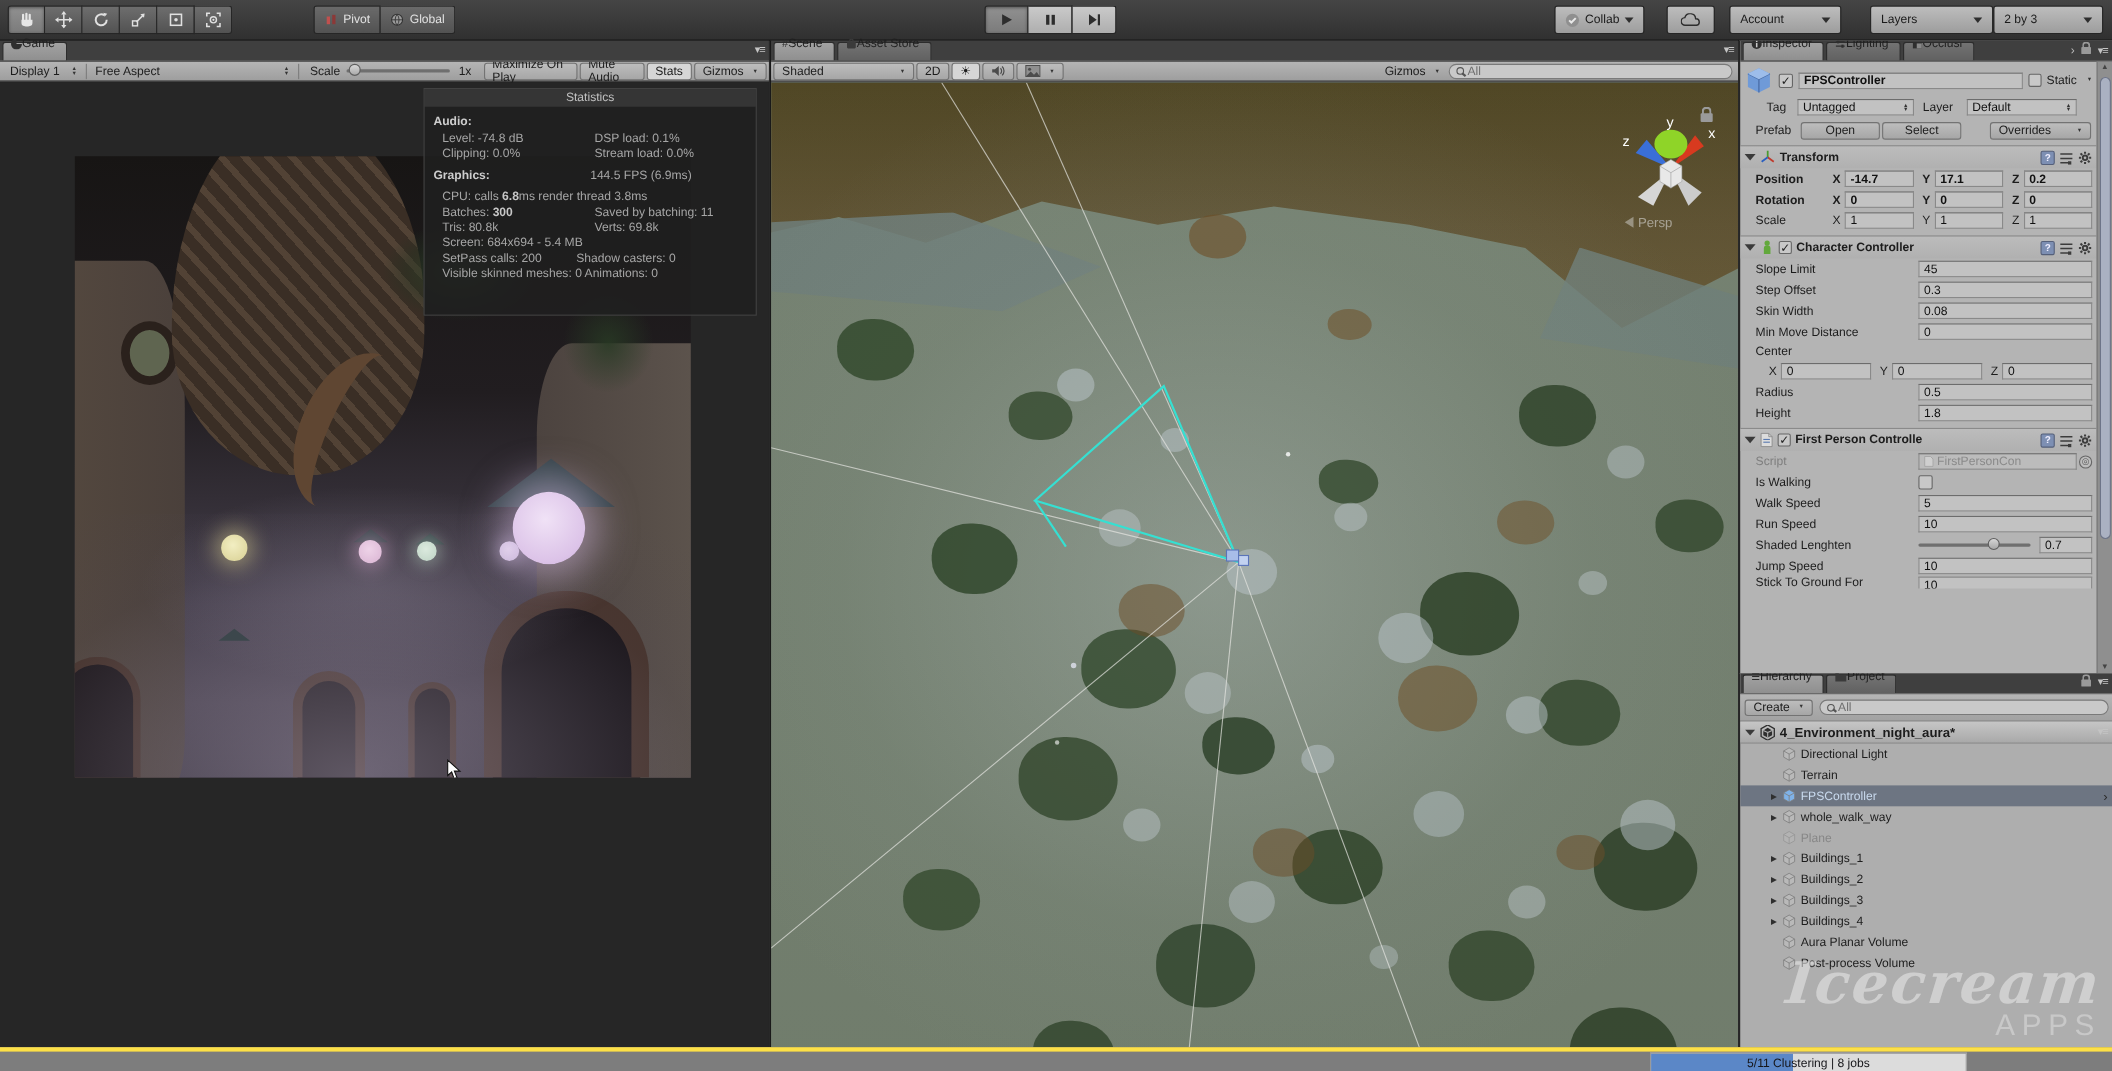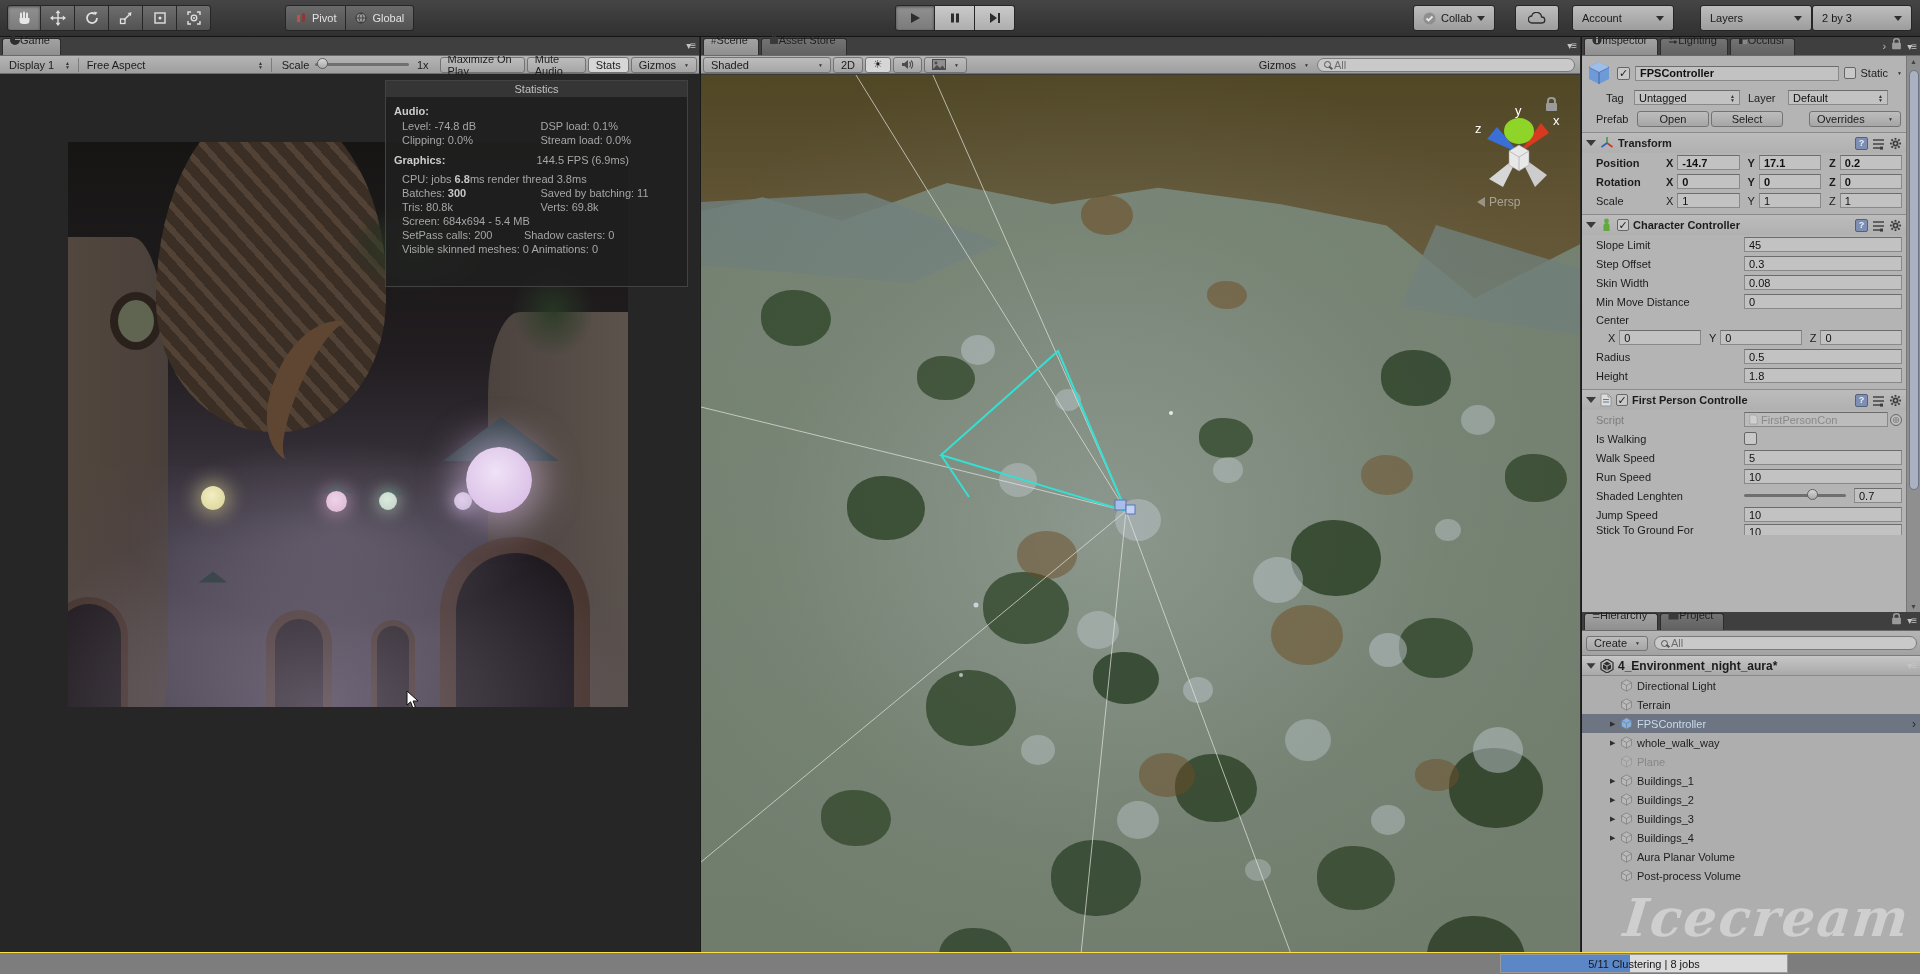--- a/index.html
+++ b/index.html
@@ -151,21 +151,21 @@
   .hrow.prefab .h-label { color:#3f618e; }
   .hrow.selected { background:#6d7582; }
   .hrow.selected .h-label { color:#c9daee; }
   .hrow.disabled .h-label { color:#878787; }
   .hrow.disabled .h-cube { opacity:.5; }
   .h-chevron { display:none; position:absolute; right:4px; color:#2a2a2a; font-size:12px; }
   .hrow.selected .h-chevron { display:block; }
 
   
   #status-bar { position:absolute; left:0; top:952px; width:1920px; height:22px; background:#7d7d7d;
-    border-top:1px solid #fde047; }
+    border-top:4px solid #fde047; }
   #progress { position:absolute; left:1500px; top:1px; width:288px; height:19px; background:#dcdcdc;
     border:1px solid #9a9a9a; }
   #progress-fill { position:absolute; left:0; top:0; bottom:0; width:45%; background:#5b87c7; }
   #progress-label { position:absolute; inset:0; display:flex; align-items:center; justify-content:center; color:#16161a; }
 
   
   #watermark { position:absolute; right:10px; bottom:4px; z-index:40; pointer-events:none; }
   #wm-name { font-family:"DejaVu Serif","Liberation Serif",serif; font-style:italic; font-weight:bold;
     font-size:52px; color:rgba(235,235,235,.55); transform:skewX(-6deg); letter-spacing:2px; }
   #wm-sub { font-family:"Liberation Sans",sans-serif; font-size:27px; letter-spacing:6px;
@@ -431,21 +431,21 @@
         </div>
         <div class="srow" style="padding-left:8px;">
           <span class="scol">Clipping: 0.0%</span>
           <span class="scol">Stream load: 0.0%</span>
         </div>
         <div class="srow" style="margin-top:6px;">
           <span class="scol shead" style="margin:0;">Graphics:</span>
           <span class="scol">144.5 FPS (6.9ms)</span>
         </div>
         <div class="sline nowrap" style="padding-left:8px;margin-top:5px;">
-          <span>CPU: jobs </span><span class="sb">6.8</span><span>ms  render thread 3.8ms</span>
+          <span>CPU: calls </span><span class="sb">6.8</span><span>ms  render thread 3.8ms</span>
         </div>
         <div class="srow" style="padding-left:8px;">
           <span class="scol"><span>Batches: </span><span class="sb">300</span></span>
           <span class="scol">Saved by batching: 11</span>
         </div>
         <div class="srow" style="padding-left:8px;">
           <span class="scol">Tris: 80.8k</span>
           <span class="scol">Verts: 69.8k</span>
         </div>
         <div class="sline" style="padding-left:8px;">Screen: 684x694 - 5.4 MB</div>
@@ -1075,20 +1075,21 @@
           </svg>
         </span>
         <span class="h-label">Post-process Volume</span>
 
       </div>
   </div>
 
   <div id="watermark">
 
     <div id="wm-name">Icecream</div>
+    <div id="wm-sub">APPS</div>
   </div>
 </div>
 
 <div id="status-bar">
   <div id="progress">
     <div id="progress-fill"></div>
     <div id="progress-label">5/11 Clustering | 8 jobs</div>
   </div>
 </div>
 

